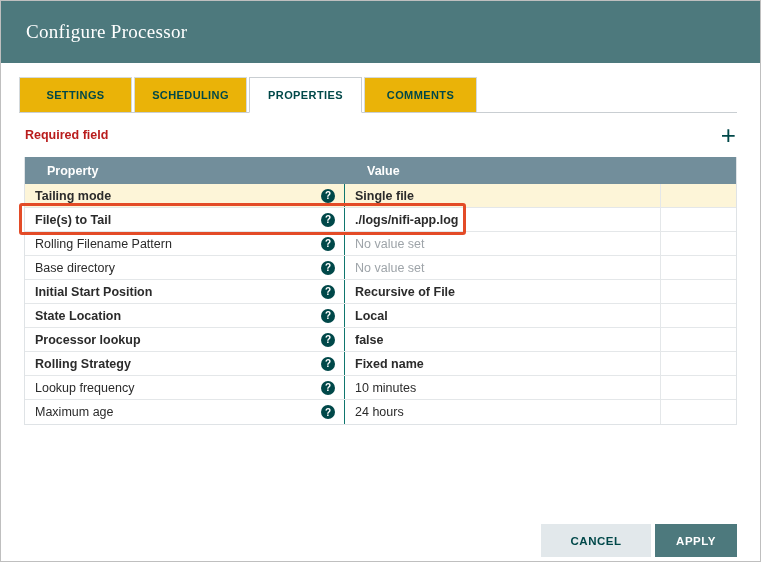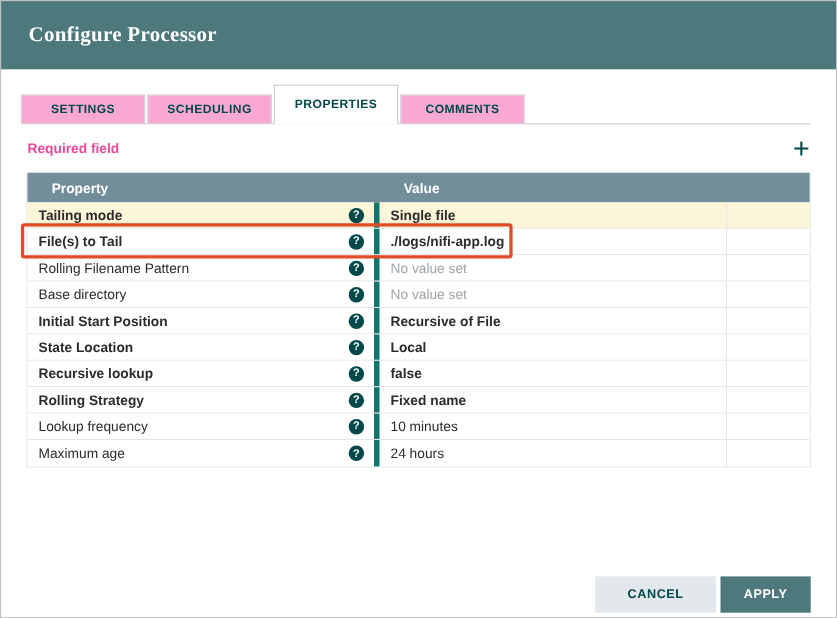--- a/index.html
+++ b/index.html
@@ -13,54 +13,54 @@
   }
   
   .header {
     height: 62px;
     background: #4d797d;
     display: flex; align-items: center;
     padding-left: 25px;
   }
   .header h1 {
     font-family: "Liberation Serif", serif;
-    font-size: 19px; font-weight: 700;
+    font-size: 19px; font-weight: 400;
     color: #ffffff; letter-spacing: 0.3px;
   }
   
   .tabbar {
     margin: 14px 23px 0 18px;
     height: 36px;
     display: flex; align-items: flex-end;
     border-bottom: 1px solid #c9ced2;
   }
   .tab {
-    width: 113px; height: 26px;
+    width: 113px; height: 35px;
     margin-right: 2px;
-    background: #f9a8d4;
+    background: #eab308;
     border: 1px solid #d3d9dc;
     border-bottom: none;
     display: flex; align-items: center; justify-content: center;
     font-size: 11px; font-weight: 700; letter-spacing: 0.4px;
     color: #004849; cursor: pointer;
   }
   .tab.active {
     background: #ffffff;
     border: 1px solid #c9ced2;
     border-bottom: 1px solid #ffffff;
     margin-bottom: -1px;
     height: 36px;
   }
   
   .subheader {
     height: 44px;
     padding: 0 24px 0 24px;
     display: flex; align-items: center; justify-content: space-between;
   }
-  .required-label { font-size: 12.5px; font-weight: 700; color: #ec4899; }
+  .required-label { font-size: 12.5px; font-weight: 700; color: #b91c1c; }
   .add-btn {
     font-size: 26px; font-weight: 500; color: #004849;
     line-height: 26px; cursor: pointer; user-select: none;
   }
   
   .ptable {
     margin: 0 23px;
     border: 1px solid #dfe3e6;
     border-top: none;
   }
@@ -77,21 +77,21 @@
     display: flex; height: 24px;
     border-bottom: 1px solid #e4e7e9;
     font-size: 12.5px; color: #2b2b2b;
     cursor: pointer; background: #ffffff;
   }
   .row:last-child { border-bottom: none; }
   .row .cell { display: flex; align-items: center; }
   .row .cell-prop {
     width: 320px; padding: 0 9px 0 10px;
     justify-content: space-between;
-    border-right: 5px solid #0f766e;
+    border-right: 1px solid #0f766e;
   }
   .row .cell-val {
     width: 316px; padding-left: 10px;
     border-right: 1px solid #e4e7e9;
   }
   .row .cell-extra { flex: 1; }
   .row.b .pname, .row.b .cell-val { font-weight: 700; }
   .row.y { background: #fdf5d8; }
   .row .cell-val.u { color: #9ea4a9; font-weight: 400; }
   .help {
@@ -202,21 +202,21 @@
       <div class="cell cell-prop">
         <span class="pname">State Location</span>
         <span class="help">?</span>
       </div>
       <div class="cell cell-val">Local</div>
       <div class="cell cell-extra"></div>
     </div>
 
     <div class="row b">
       <div class="cell cell-prop">
-        <span class="pname">Recursive lookup</span>
+        <span class="pname">Processor lookup</span>
         <span class="help">?</span>
       </div>
       <div class="cell cell-val">false</div>
       <div class="cell cell-extra"></div>
     </div>
 
     <div class="row b">
       <div class="cell cell-prop">
         <span class="pname">Rolling Strategy</span>
         <span class="help">?</span>

